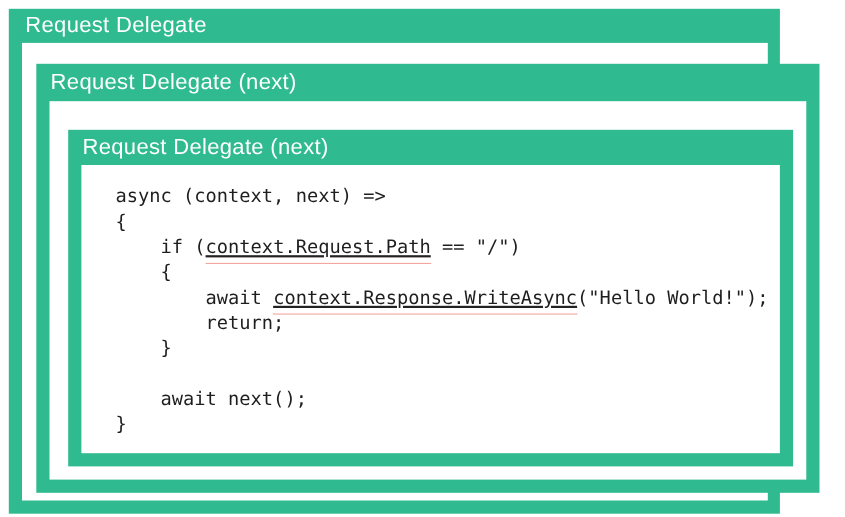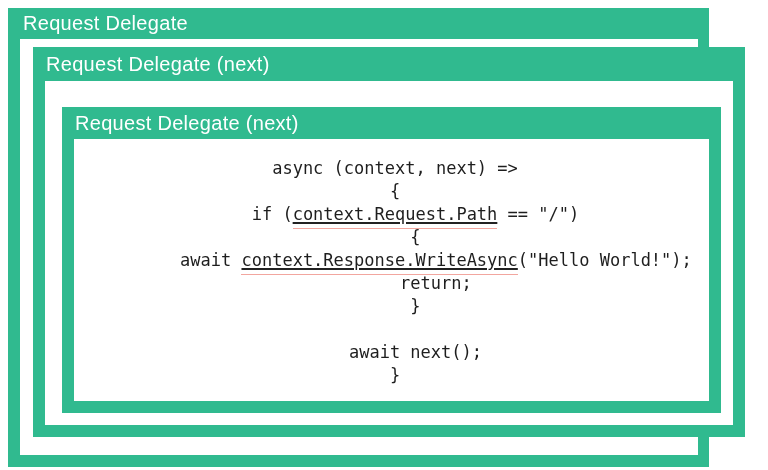--- a/index.html
+++ b/index.html
@@ -11,34 +11,34 @@
     --box-bg:#FFFFFF;
   }
   html,body{margin:0;padding:0;}
   body{
     width:768px;height:470px;position:relative;overflow:hidden;
     background:var(--box-bg);
     font-family:"Liberation Sans",sans-serif;
   }
   .frame{position:absolute;background:var(--green);}
   #box-outer{left:8px;top:8px;width:701px;height:459px;}
-  #box-middle{left:13px;top:8px;width:712px;height:390px;text-align:center;}
+  #box-middle{left:13px;top:19px;width:712px;height:390px;}
   #box-inner{left:17px;top:26px;width:659px;height:306px;}
   .frame-header{
     display:flex;align-items:center;
     color:var(--header-text);
     font-size:20px;font-weight:400;letter-spacing:0.3px;
   }
   #box-outer > .frame-header{height:31px;padding-left:15px;}
   #box-middle > .frame-header{height:34px;padding-left:13px;}
   #box-inner > .frame-header{height:32px;padding-left:13px;}
   .frame-body{position:absolute;background:var(--box-bg);}
   #box-outer > .frame-body{left:12px;top:31px;right:11px;bottom:12px;}
   #box-middle > .frame-body{left:12px;top:34px;right:12px;bottom:12px;}
-  #box-inner > .frame-body{left:12px;top:32px;right:12px;bottom:12px;}
+  #box-inner > .frame-body{left:12px;top:32px;right:12px;bottom:12px;padding-left:24px;}
   .code{
     padding:18px 0 0 7px;
     font-family:"DejaVu Sans Mono","Liberation Mono",monospace;
     font-size:17px;line-height:23px;
     color:var(--code-text);
     white-space:pre;
   }
   .code-line{min-height:23px;}
   .u{
     text-decoration:underline;

